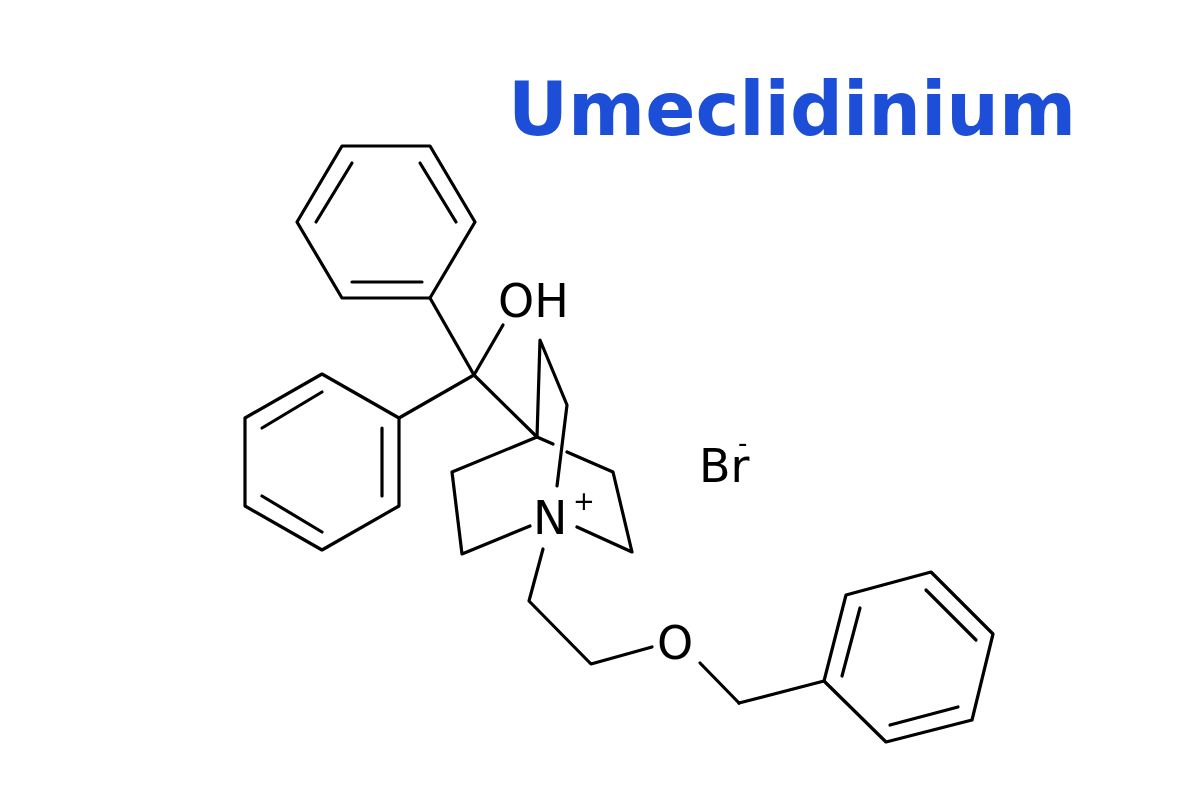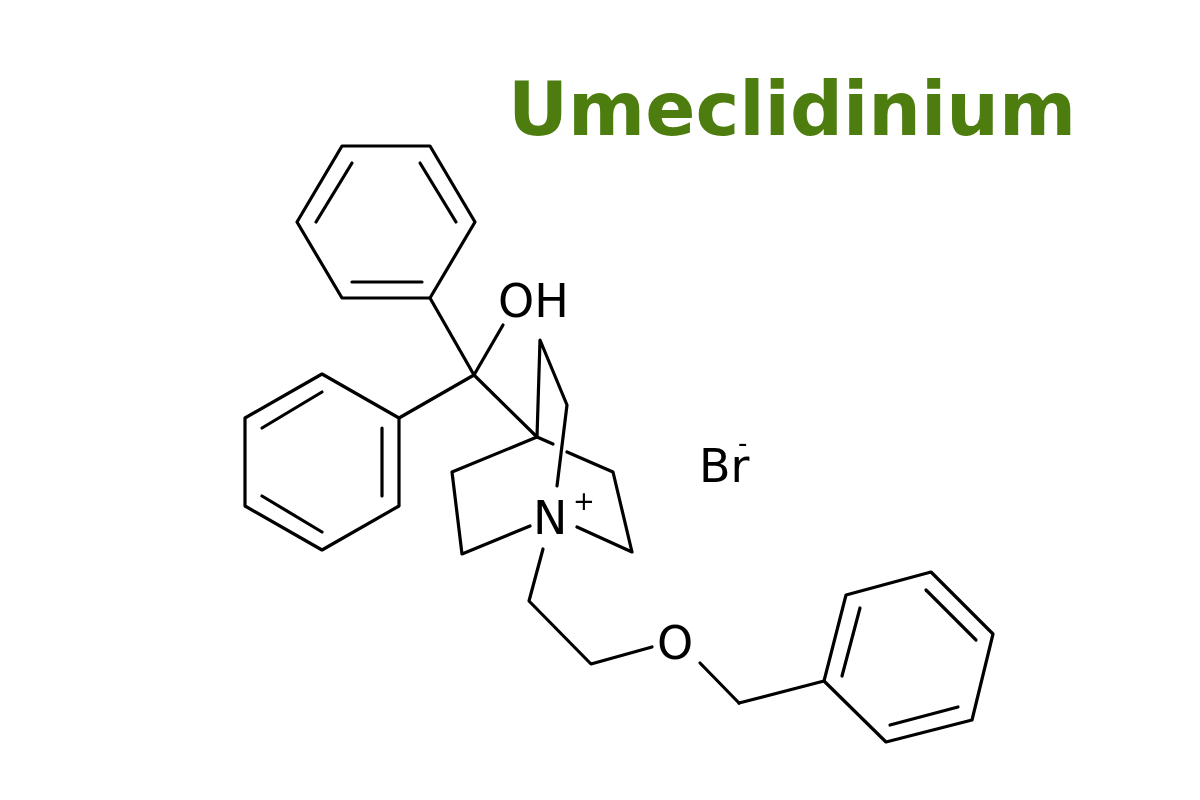--- a/index.html
+++ b/index.html
@@ -6,21 +6,21 @@
   body { width: 1200px; height: 800px; position: relative; overflow: hidden; font-family: "DejaVu Sans", sans-serif; }
   .title { position: absolute; left: 508px; top: 72px; font-family: "DejaVu Sans", sans-serif; font-weight: bold; font-size: 74px; letter-spacing: 0px; line-height: 1; white-space: nowrap; }
   svg { position: absolute; left: 0; top: 0; }
   .bond { stroke: #000; stroke-width: 3.2; fill: none; stroke-linecap: round; stroke-linejoin: round; }
   .atom { font-family: "DejaVu Sans", sans-serif; font-size: 46px; fill: #000; }
   .charge { font-family: "DejaVu Sans", sans-serif; font-size: 26px; fill: #000; }
 </style>
 </head>
 <body>
 
-<div class="title" style="color: #4d7c0f;">Umeclidinium</div>
+<div class="title" style="color: #1d4ed8;">Umeclidinium</div>
 
 <svg width="1200" height="800" viewBox="0 0 1200 800">
 
   <g>
     <polygon class="bond" points="342,146 430,146 475,222 430,298 342,298 297,222"></polygon>
     <line class="bond" x1="352" y1="163" x2="316" y2="222"></line>
     <line class="bond" x1="420" y1="163" x2="456" y2="222"></line>
     <line class="bond" x1="352" y1="282" x2="422" y2="282"></line>
   </g>
 

